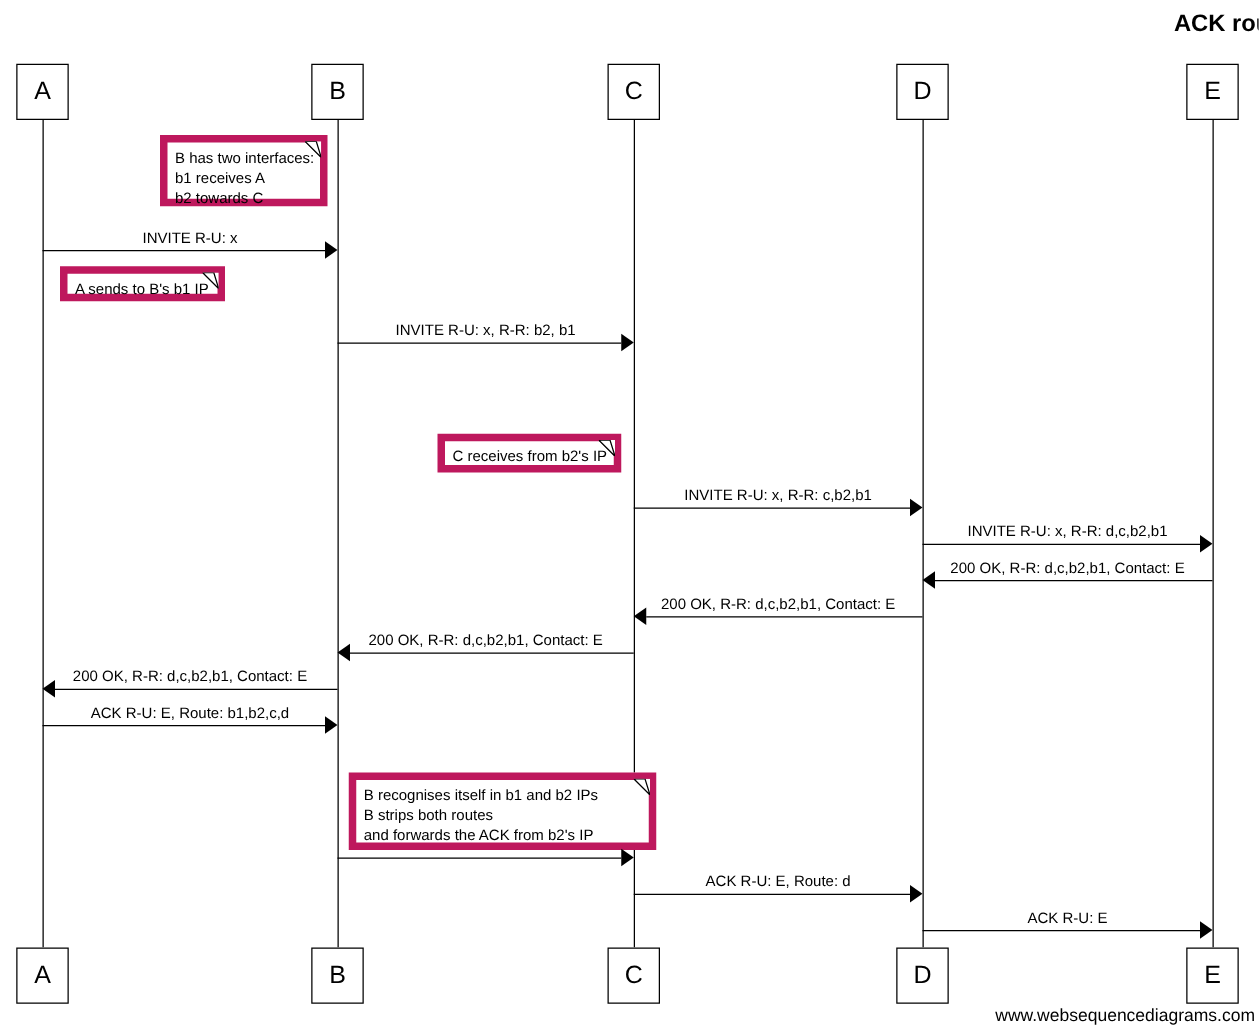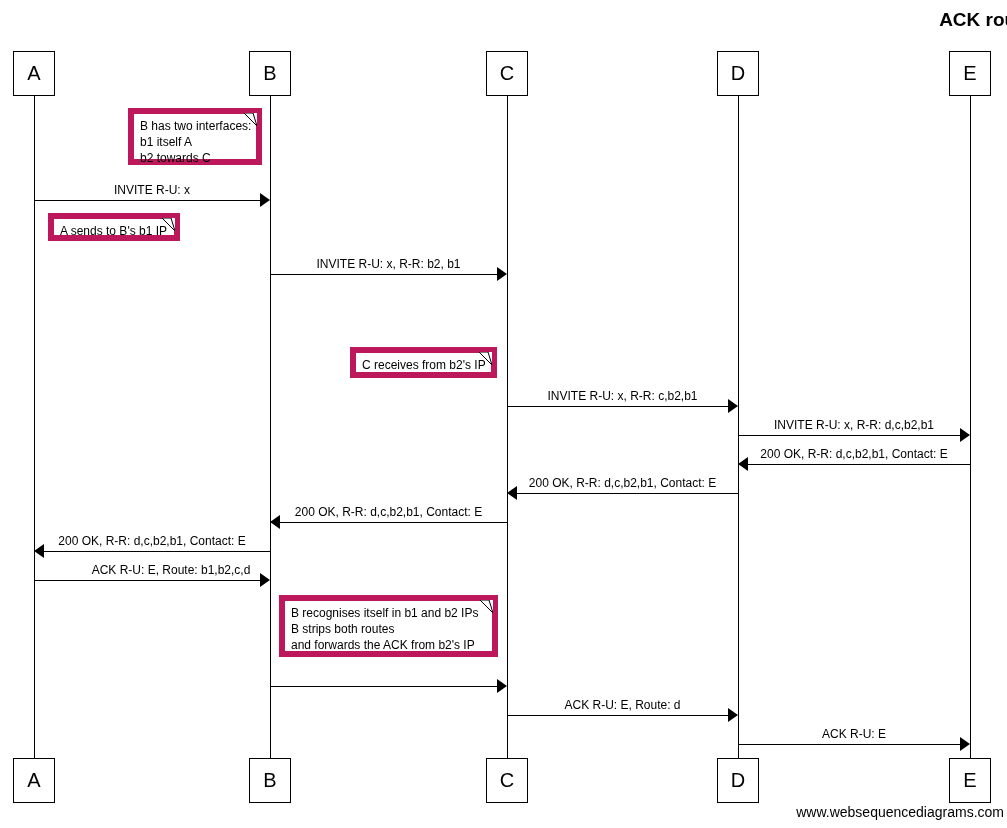--- a/index.html
+++ b/index.html
@@ -115,21 +115,21 @@
   <div class="lifeline" style="left:507px;"></div>
   <div class="lifeline" style="left:738px;"></div>
   <div class="lifeline" style="left:970px;"></div>
 
   <div class="msg-label" style="left:34px; top:182px; width:236px;">INVITE R-U: x</div>
   <div class="msg-line" style="left:34px; top:200px; width:226px;"></div>
   <div class="arrow-right" style="left:260px; top:193px;"></div>
 
   <div class="note" style="left:128px; top:108px; width:134px; height:57px;">
     <div>B has two interfaces:</div>
-    <div>b1 itself A</div>
+    <div>b1 receives A</div>
     <div>b2 towards C</div>
     <svg class="fold" width="13" height="13" viewBox="0 0 13 13">
         <path d="M0 0 L13 0 L13 13 Z" fill="#ffffff" stroke="none"></path>
         <path d="M0 0 L9 0 L13 13 Z" fill="#ffffff" stroke="#000000" stroke-width="1"></path>
       </svg>
   </div>
 
   <div class="note" style="left:48px; top:213px; width:132px; height:28px;">
     <div>A sends to B's b1 IP</div>
     <svg class="fold" width="13" height="13" viewBox="0 0 13 13">
@@ -168,25 +168,25 @@
   <div class="arrow-left" style="left:507px; top:486px;"></div>
 
   <div class="msg-label" style="left:270px; top:504px; width:237px;">200 OK, R-R: d,c,b2,b1, Contact: E</div>
   <div class="msg-line" style="left:280px; top:522px; width:227px;"></div>
   <div class="arrow-left" style="left:270px; top:515px;"></div>
 
   <div class="msg-label" style="left:34px; top:533px; width:236px;">200 OK, R-R: d,c,b2,b1, Contact: E</div>
   <div class="msg-line" style="left:44px; top:551px; width:226px;"></div>
   <div class="arrow-left" style="left:34px; top:544px;"></div>
 
-  <div class="msg-label" style="left:34px; top:562px; width:236px;padding-left:19px;">ACK R-U: E, Route: b1,b2,c,d</div>
+  <div class="msg-label" style="left:34px; top:562px; width:236px;">ACK R-U: E, Route: b1,b2,c,d</div>
   <div class="msg-line" style="left:34px; top:580px; width:226px;"></div>
   <div class="arrow-right" style="left:260px; top:573px;"></div>
 
-  <div class="note" style="left:279px; top:595px; width:219px; height:62px;">
+  <div class="note" style="left:279px; top:618px; width:246px; height:62px;">
     <div>B recognises itself in b1 and b2 IPs</div>
     <div>B strips both routes</div>
     <div>and forwards the ACK from b2's IP</div>
     <svg class="fold" width="13" height="13" viewBox="0 0 13 13">
         <path d="M0 0 L13 0 L13 13 Z" fill="#ffffff" stroke="none"></path>
         <path d="M0 0 L9 0 L13 13 Z" fill="#ffffff" stroke="#000000" stroke-width="1"></path>
       </svg>
   </div>
 
   <div class="msg-line" style="left:270px; top:686px; width:227px;"></div>

